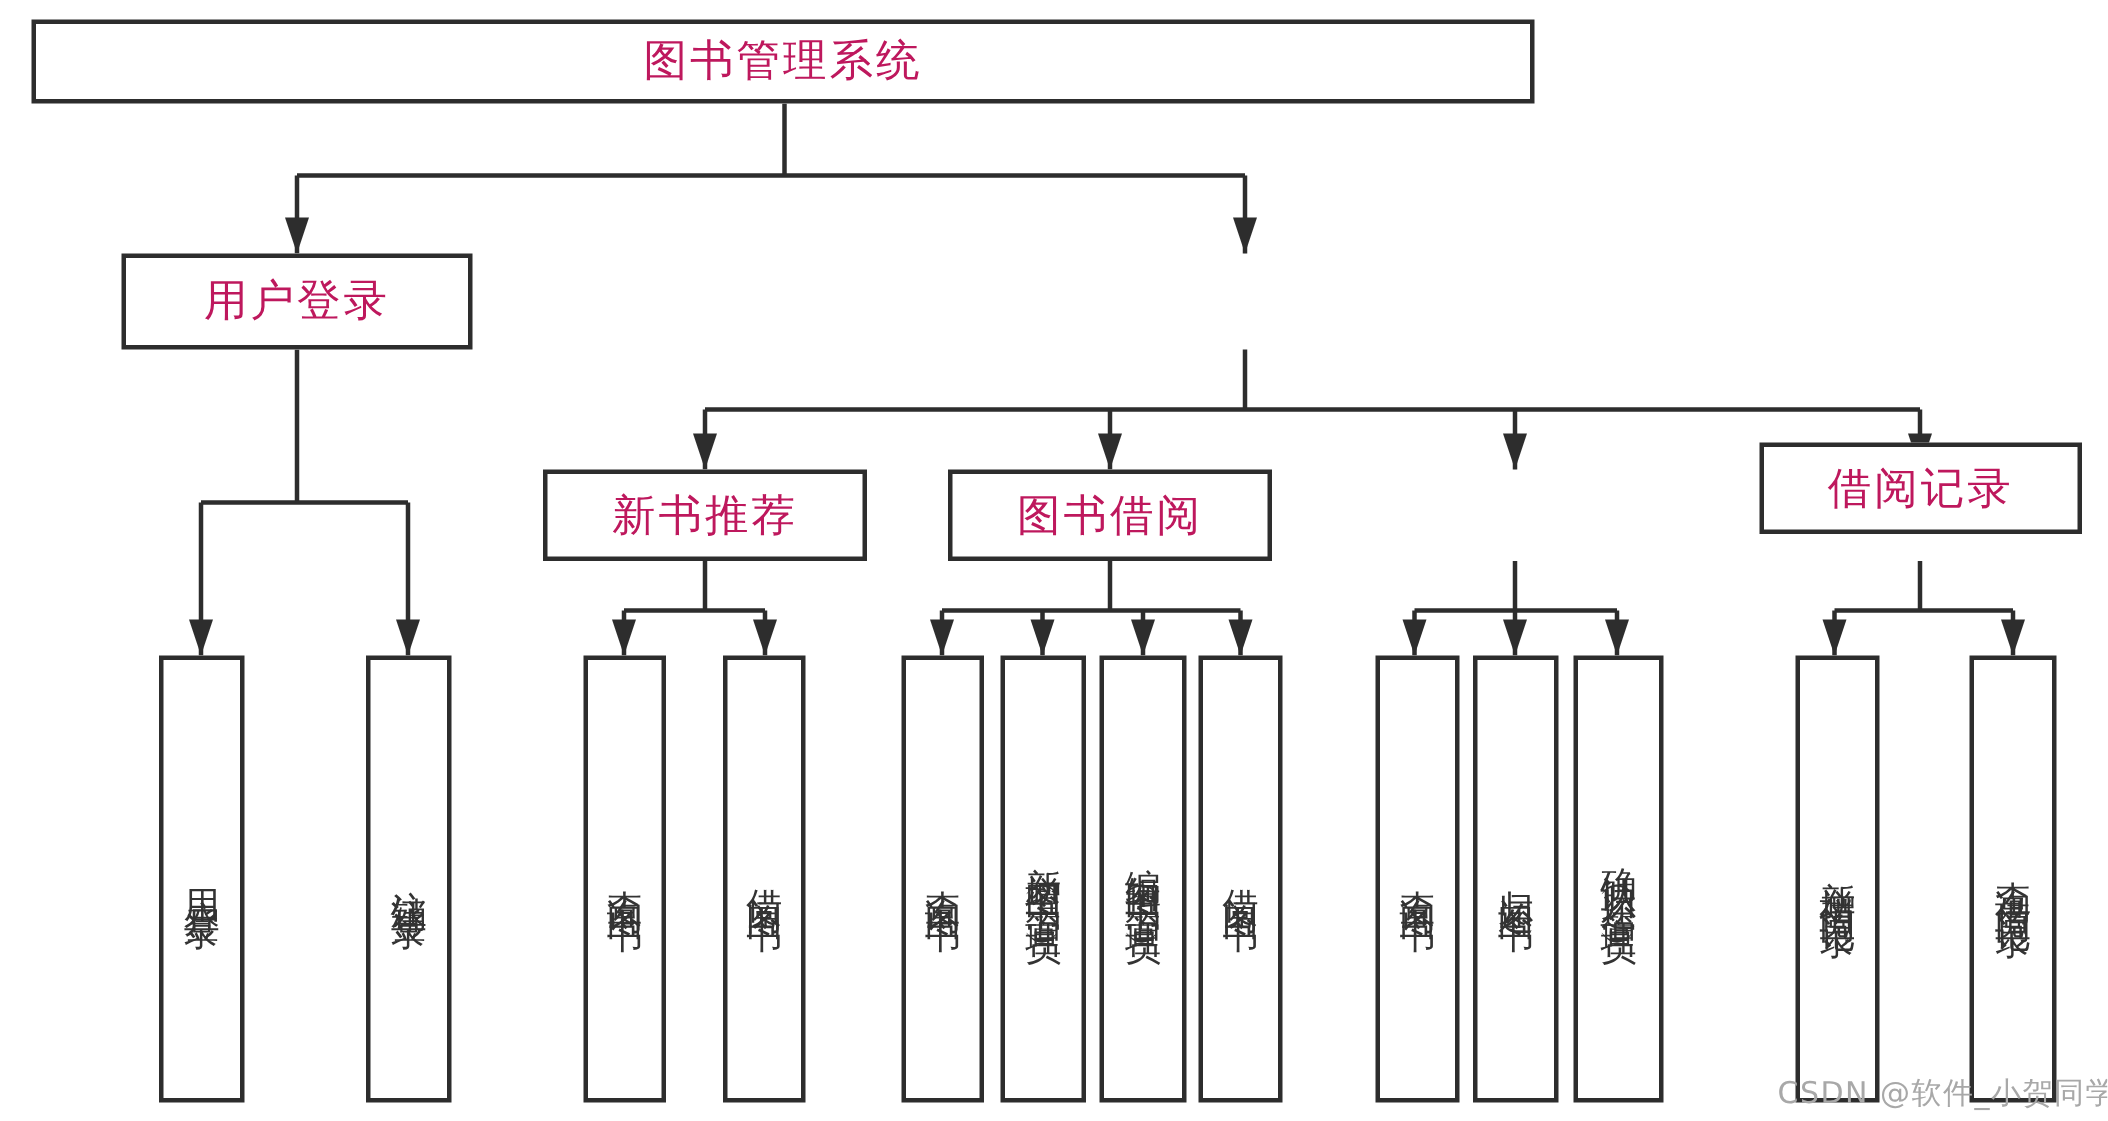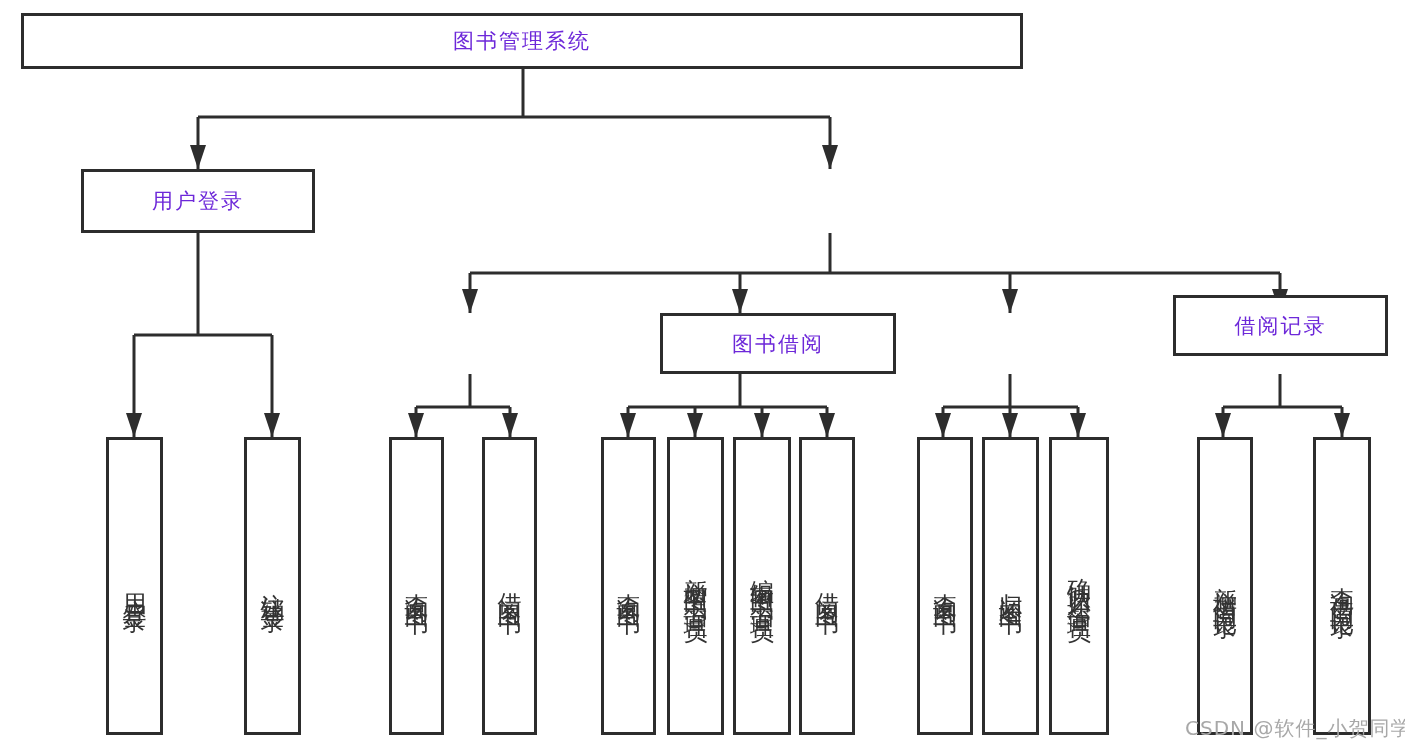--- a/index.html
+++ b/index.html
@@ -3,21 +3,21 @@
 <meta charset="utf-8">
 <style>
   html,body{margin:0;padding:0;background:#ffffff;}
   body{width:1405px;height:747px;font-family:"DejaVu Sans","Liberation Sans",sans-serif;}
   .canvas{position:relative;width:1405px;height:747px;background:#ffffff;overflow:hidden;}
   svg.connectors{position:absolute;left:0;top:0;z-index:1;}
   .box{
     position:absolute;z-index:2;box-sizing:border-box;
     border:3px solid #2d2d2d;background:#ffffff;
     display:flex;align-items:center;justify-content:center;
-    color:#6d28d9;font-size:21px;letter-spacing:2px;white-space:nowrap;
+    color:#be185d;font-size:29px;letter-spacing:2px;white-space:nowrap;
   }
   .vbox{
     position:absolute;z-index:2;box-sizing:border-box;
     border:3px solid #2d2d2d;background:#ffffff;
     display:flex;align-items:center;justify-content:center;
   }
   .vbox span{
     writing-mode:vertical-rl;text-orientation:mixed;
     color:#333333;font-size:24px;line-height:1;letter-spacing:6px;
   }
@@ -78,21 +78,22 @@
       <path d="M1223,407 H1342"></path>
       <path d="M1223,407 V437" marker-end="url(#arw)"></path>
       <path d="M1342,407 V437" marker-end="url(#arw)"></path>
     </g>
   </svg>
 
   <div class="box" style="left:21px;top:13px;width:1002px;height:56px;">图书管理系统</div>
 
   <div class="box" style="left:81px;top:169px;width:234px;height:64px;">用户登录</div>
 
-  <div class="box" style="left:660px;top:313px;width:236px;height:61px;font-family:Liberation Mono, monospace;">图书借阅</div>
+  <div class="box" style="left:362px;top:313px;width:216px;height:61px;">新书推荐</div>
+  <div class="box" style="left:632px;top:313px;width:216px;height:61px;font-family:Liberation Mono, monospace;">图书借阅</div>
   <div class="box" style="left:1173px;top:295px;width:215px;height:61px;">借阅记录</div>
 
   <div class="vbox" style="left:106px;top:437px;width:57px;height:298px;">
     <span>用户登录</span>
   </div>
   <div class="vbox" style="left:244px;top:437px;width:57px;height:298px;">
     <span>注销登录</span>
   </div>
 
   <div class="vbox" style="left:389px;top:437px;width:55px;height:298px;">

